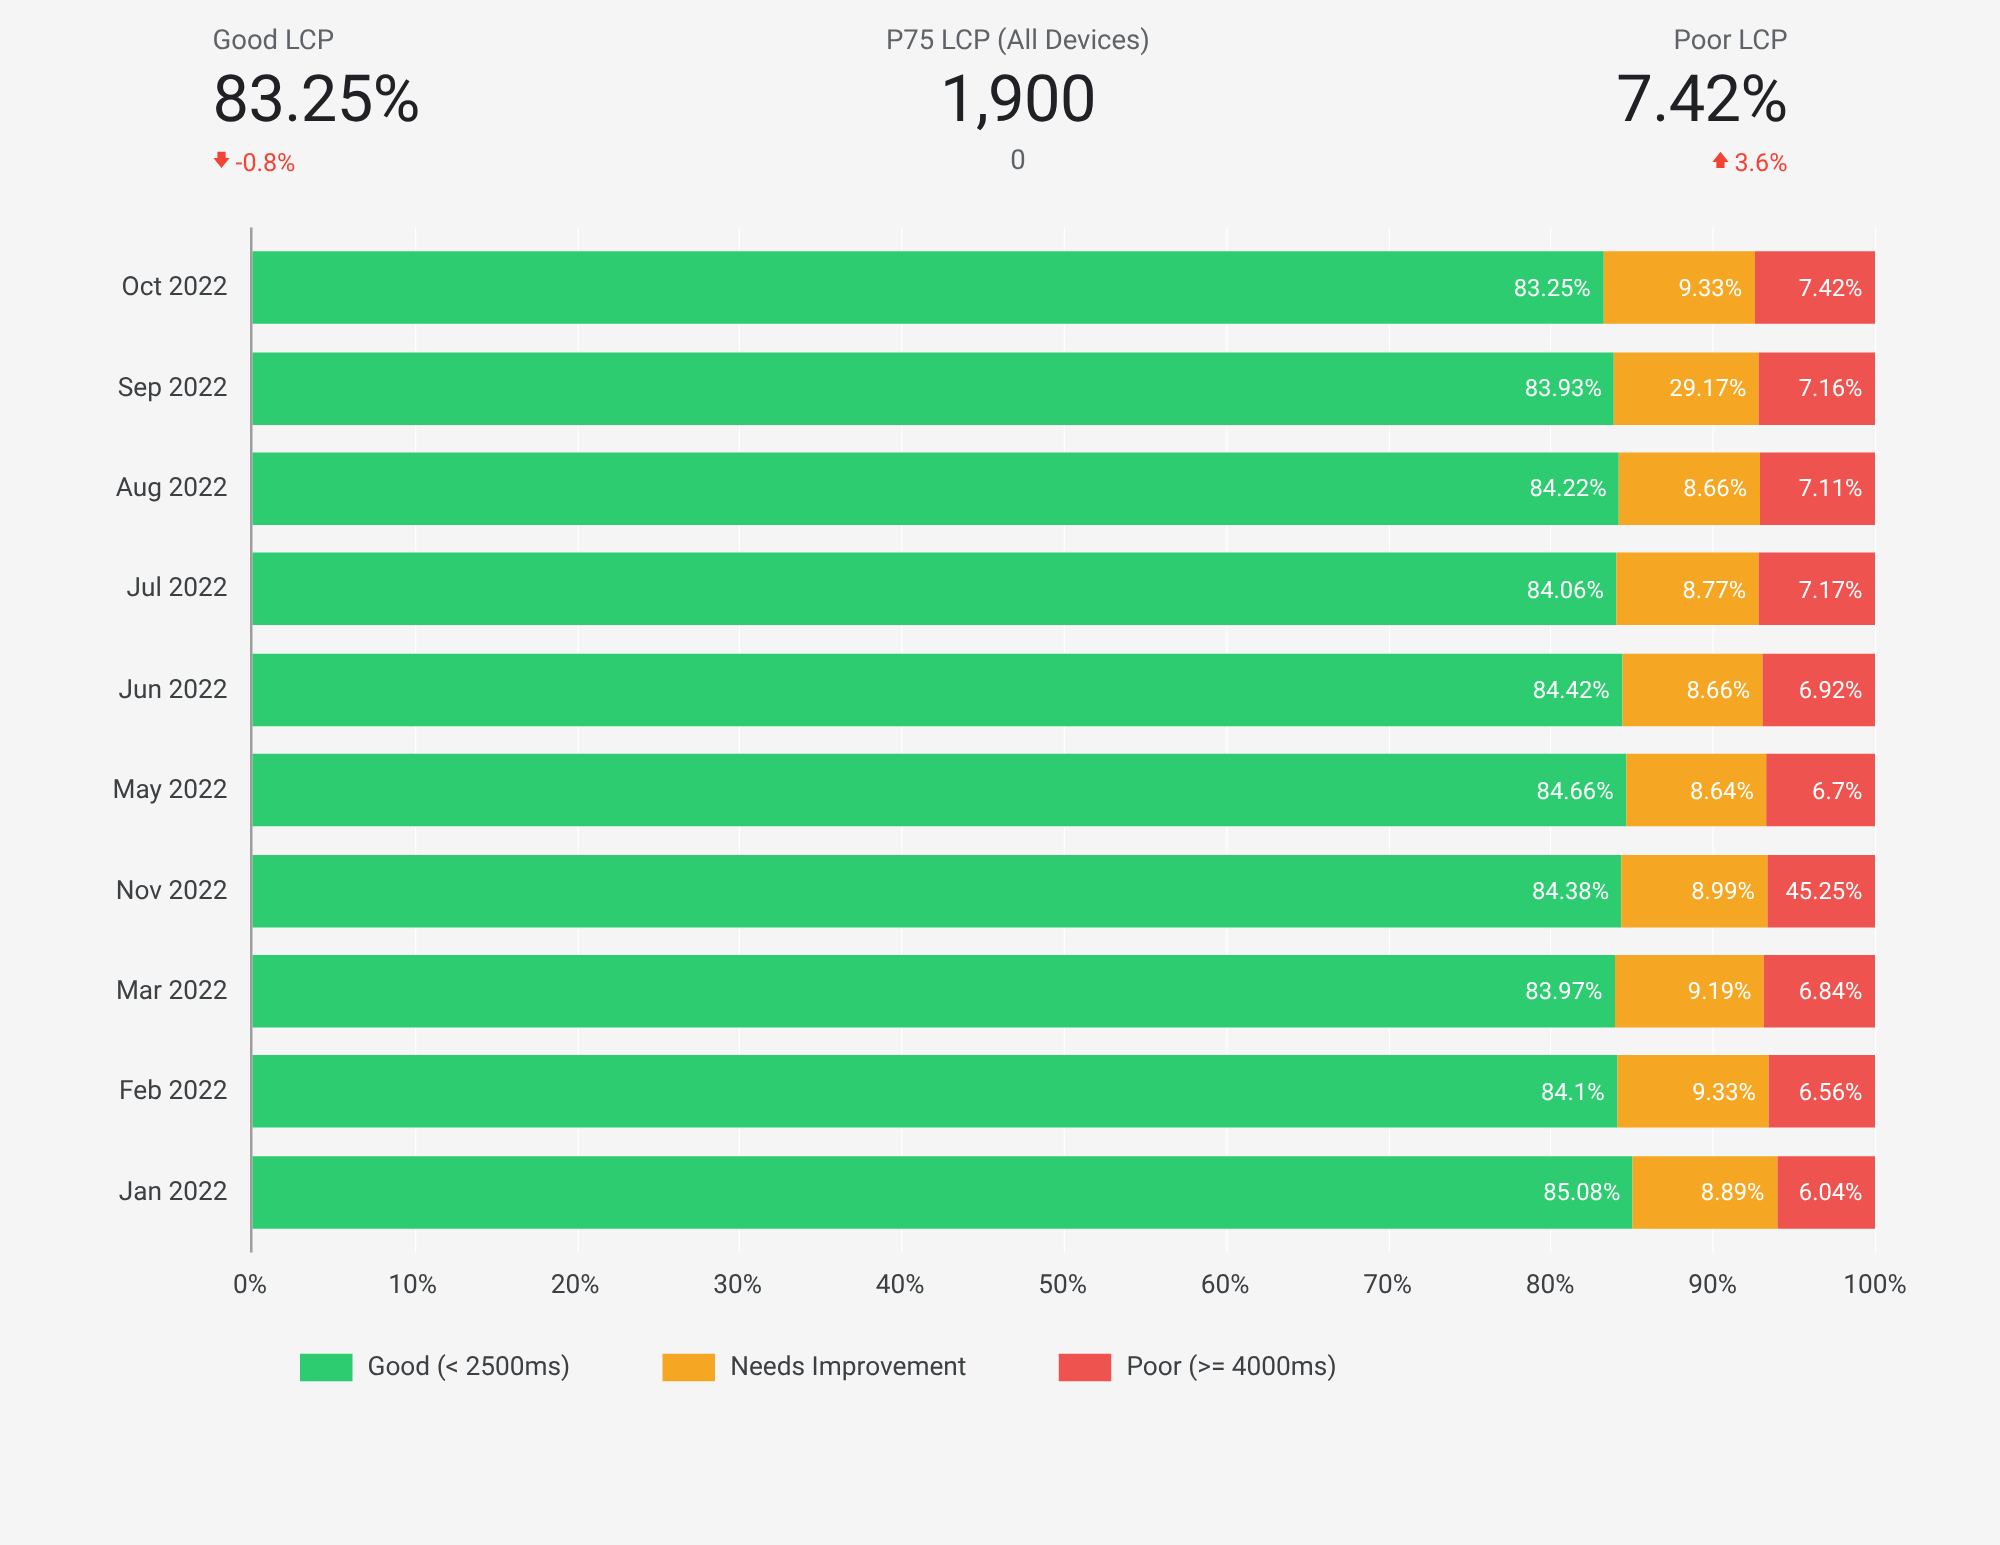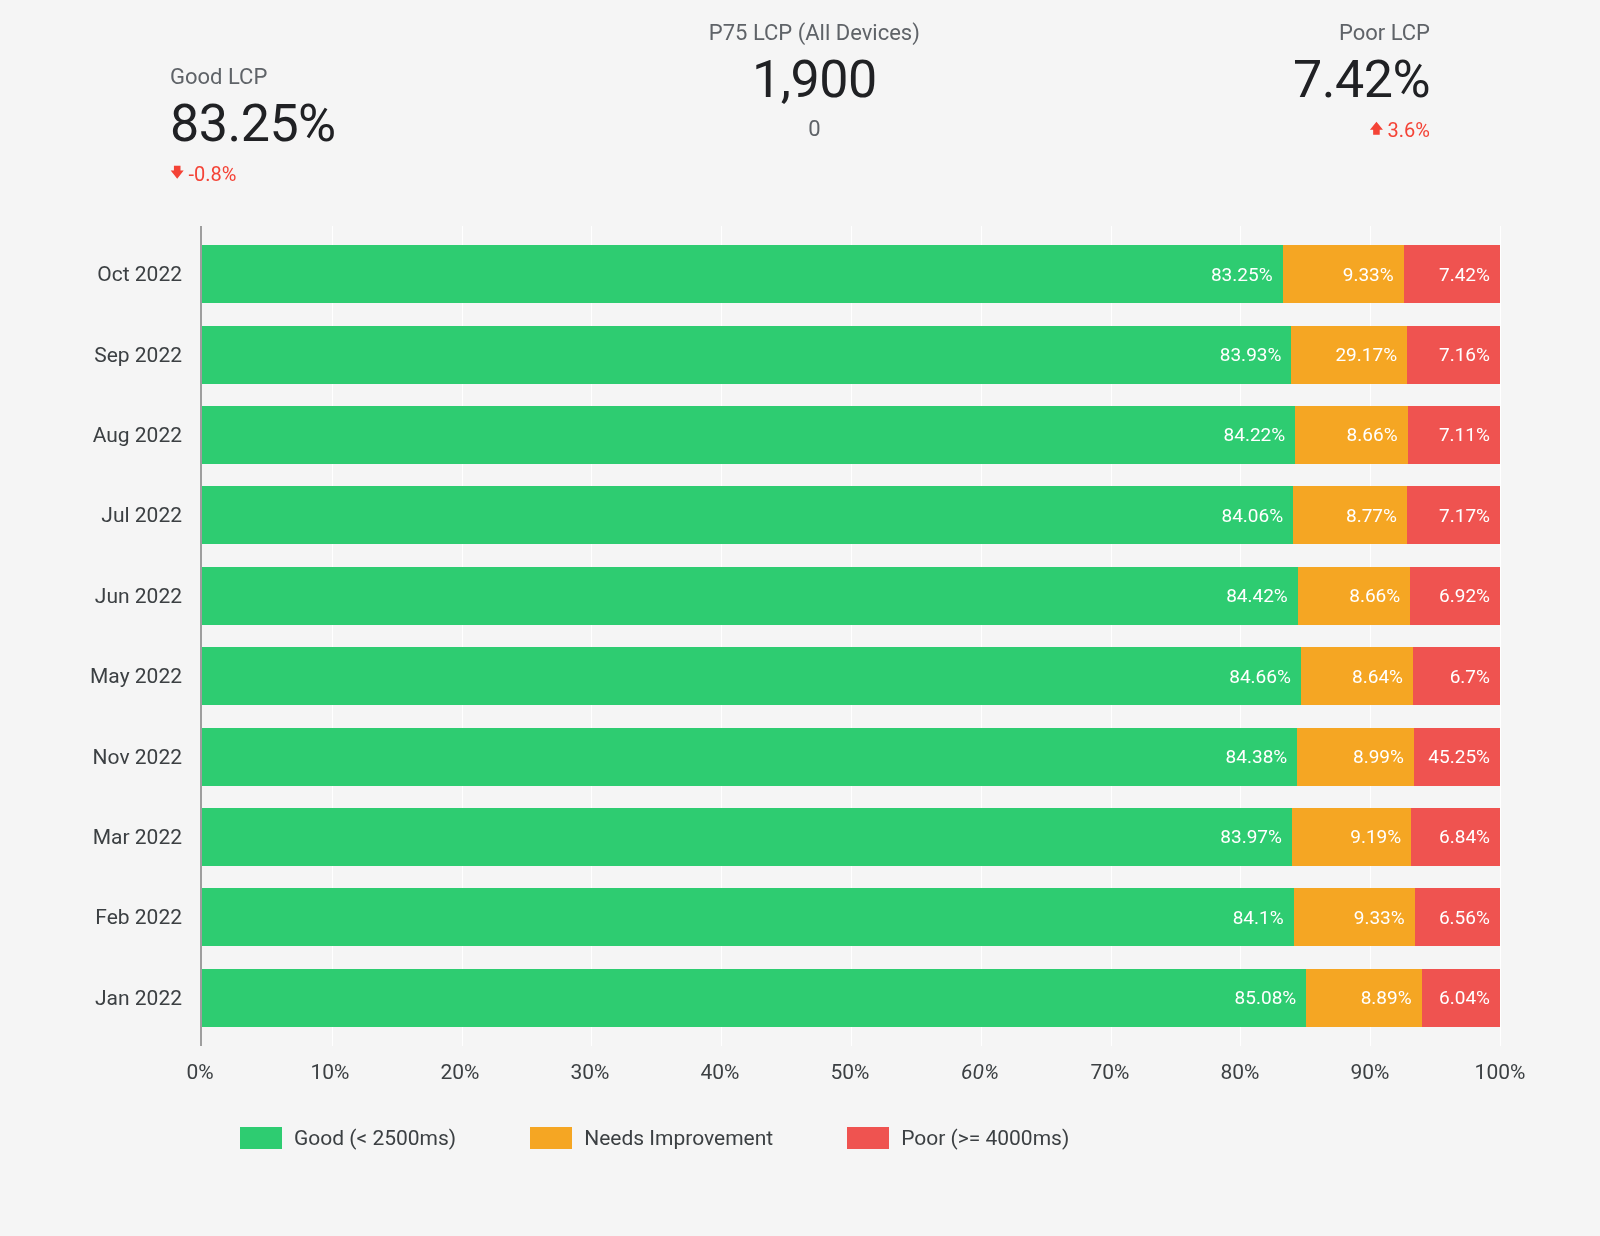--- a/index.html
+++ b/index.html
@@ -11,21 +11,21 @@
     padding: 20px 40px;
     color: #3c4043;
   }
   
   .summary {
     display: flex;
     justify-content: space-between;
     padding: 0 130px 40px 130px;
   }
   .metric { display: flex; flex-direction: column; }
-  .metric.left  { align-items: flex-start; text-align: left; margin-top: 44px; }
+  .metric.left  { align-items: flex-start; text-align: left; }
   .metric.center{ align-items: center;     text-align: center; }
   .metric.right { align-items: flex-end;   text-align: right; }
   .metric-label { font-size: 22px; color: #5f6368; margin-bottom: 4px; font-weight: 400; }
   .metric-value { font-size: 52px; font-weight: 400; color: #202124; letter-spacing: -0.5px; }
   .metric-sub   { font-size: 22px; color: #5f6368; margin-top: 6px; }
   .metric-delta { font-size: 20px; color: #f44336; margin-top: 8px; display:flex; align-items:center; gap:4px;}
   .delta-icon   { display:inline-block; font-size:14px; }
   
   .chart-wrap {
     position: relative;
@@ -50,20 +50,21 @@
     display:flex;
     flex-direction: column;
     justify-content: space-around;
     padding: 8px 0;
   }
   .bar-row {
     position: relative;
     height: 58px;
     display:flex;
     align-items:stretch;
+    justify-content:center;
   }
   .row-label {
     position: absolute;
     left: -160px;
     width: 140px;
     top: 50%;
     transform: translateY(-50%);
     text-align: right;
     font-size: 21px;
     color: #3c4043;
@@ -211,21 +212,21 @@
         </div>
       </div>
   </div>
   <div class="x-axis" id="xaxis">
       <div class="x-tick" style="left: 0%;">0%</div>
       <div class="x-tick" style="left: 10%;">10%</div>
       <div class="x-tick" style="left: 20%;">20%</div>
       <div class="x-tick" style="left: 30%;">30%</div>
       <div class="x-tick" style="left: 40%; text-align: right;">40%</div>
       <div class="x-tick" style="left: 50%;">50%</div>
-      <div class="x-tick" style="left: 60%; font-style: italic;">60%</div>
+      <div class="x-tick" style="left: 60%;">60%</div>
       <div class="x-tick" style="left: 70%;">70%</div>
       <div class="x-tick" style="left: 80%;">80%</div>
       <div class="x-tick" style="left: 90%;">90%</div>
       <div class="x-tick" style="left: 100%;">100%</div>
     </div>
 </div>
 
 <div class="legend">
   <div class="legend-item">
     <span class="swatch good"></span>

